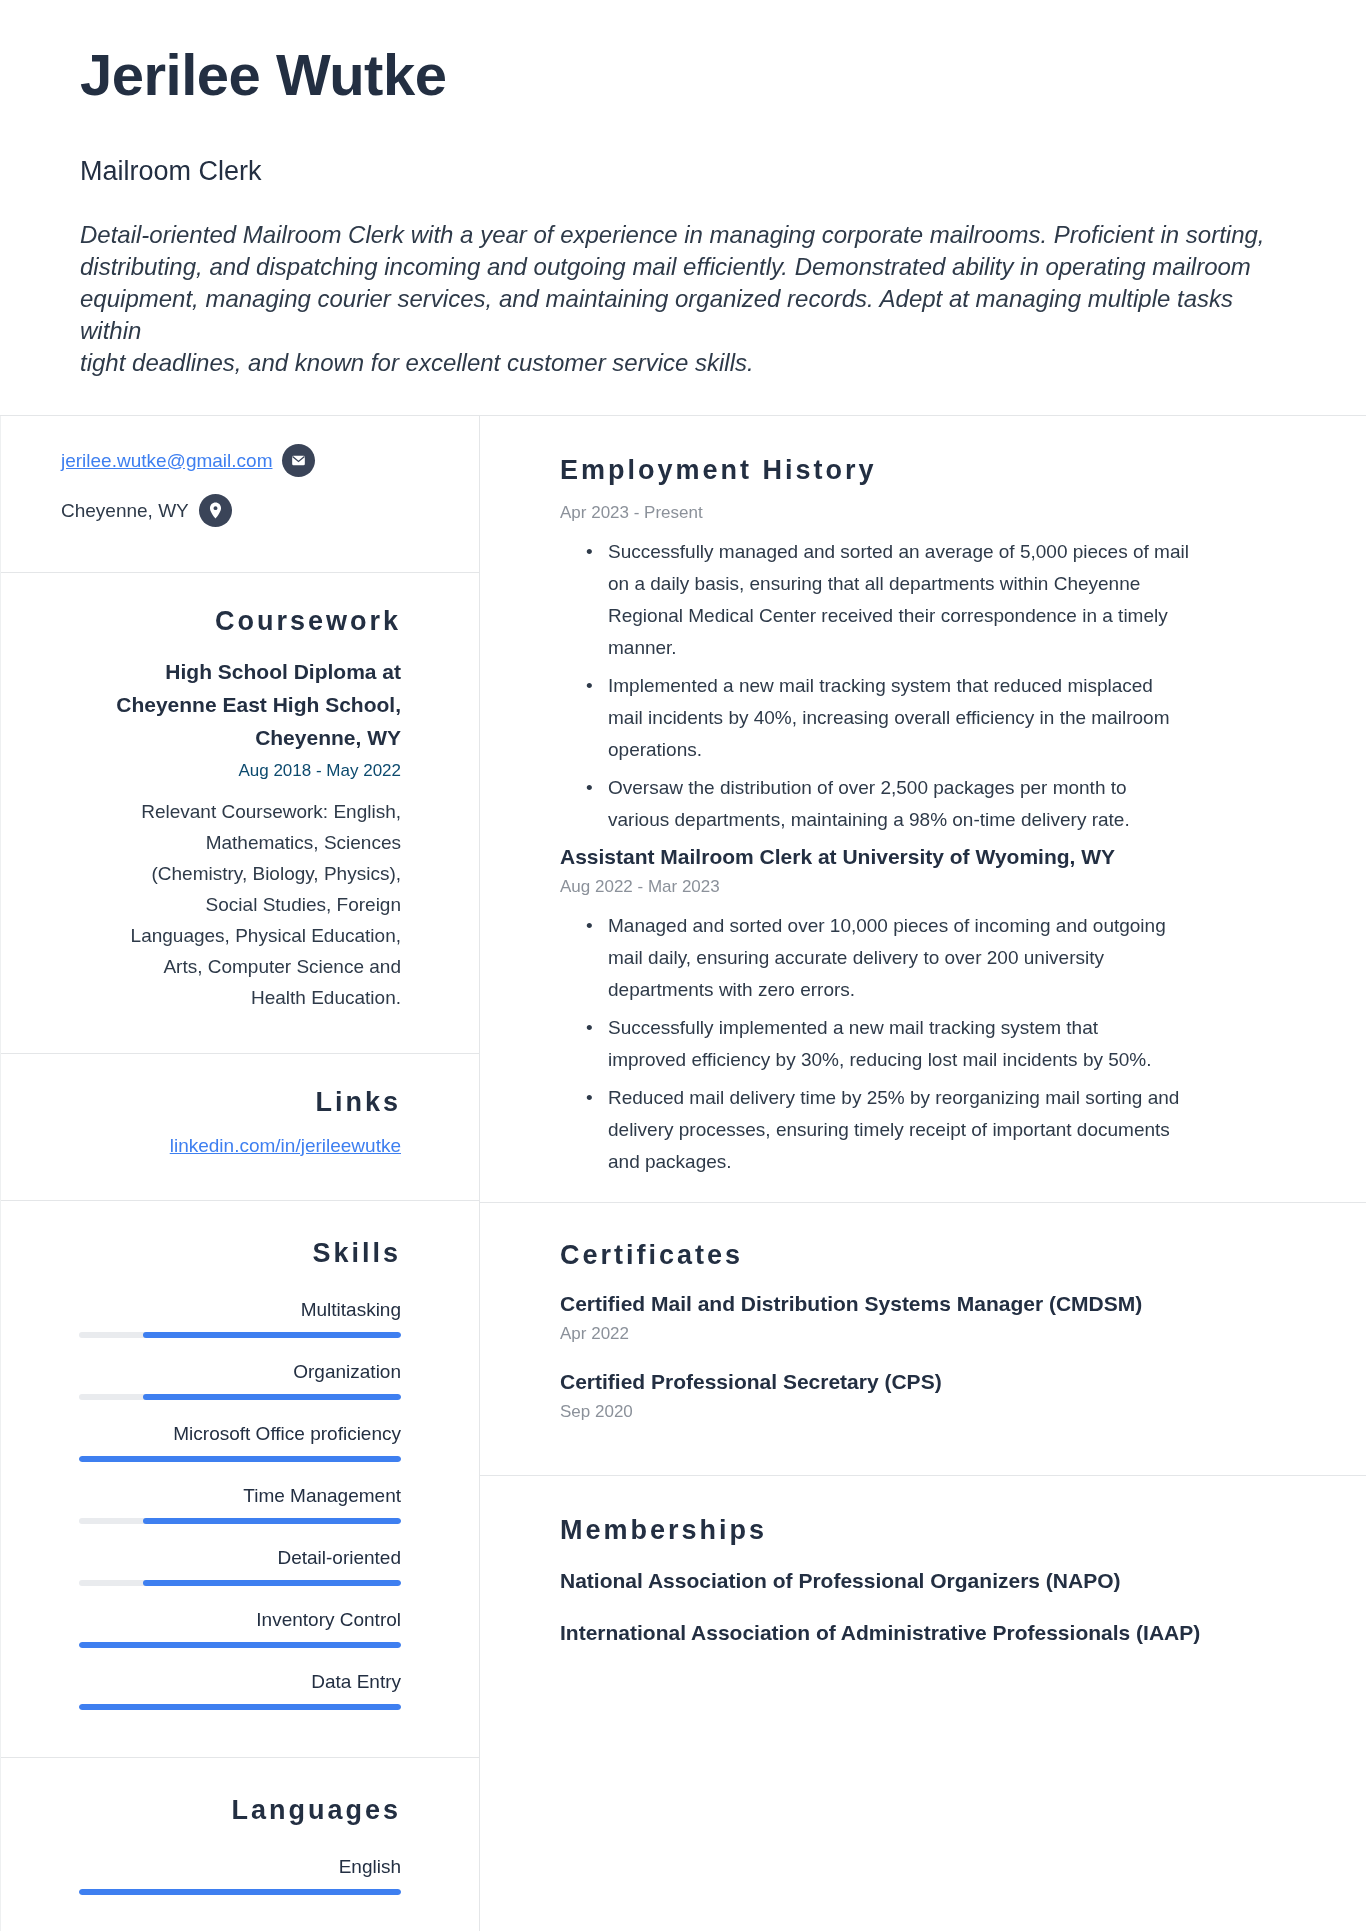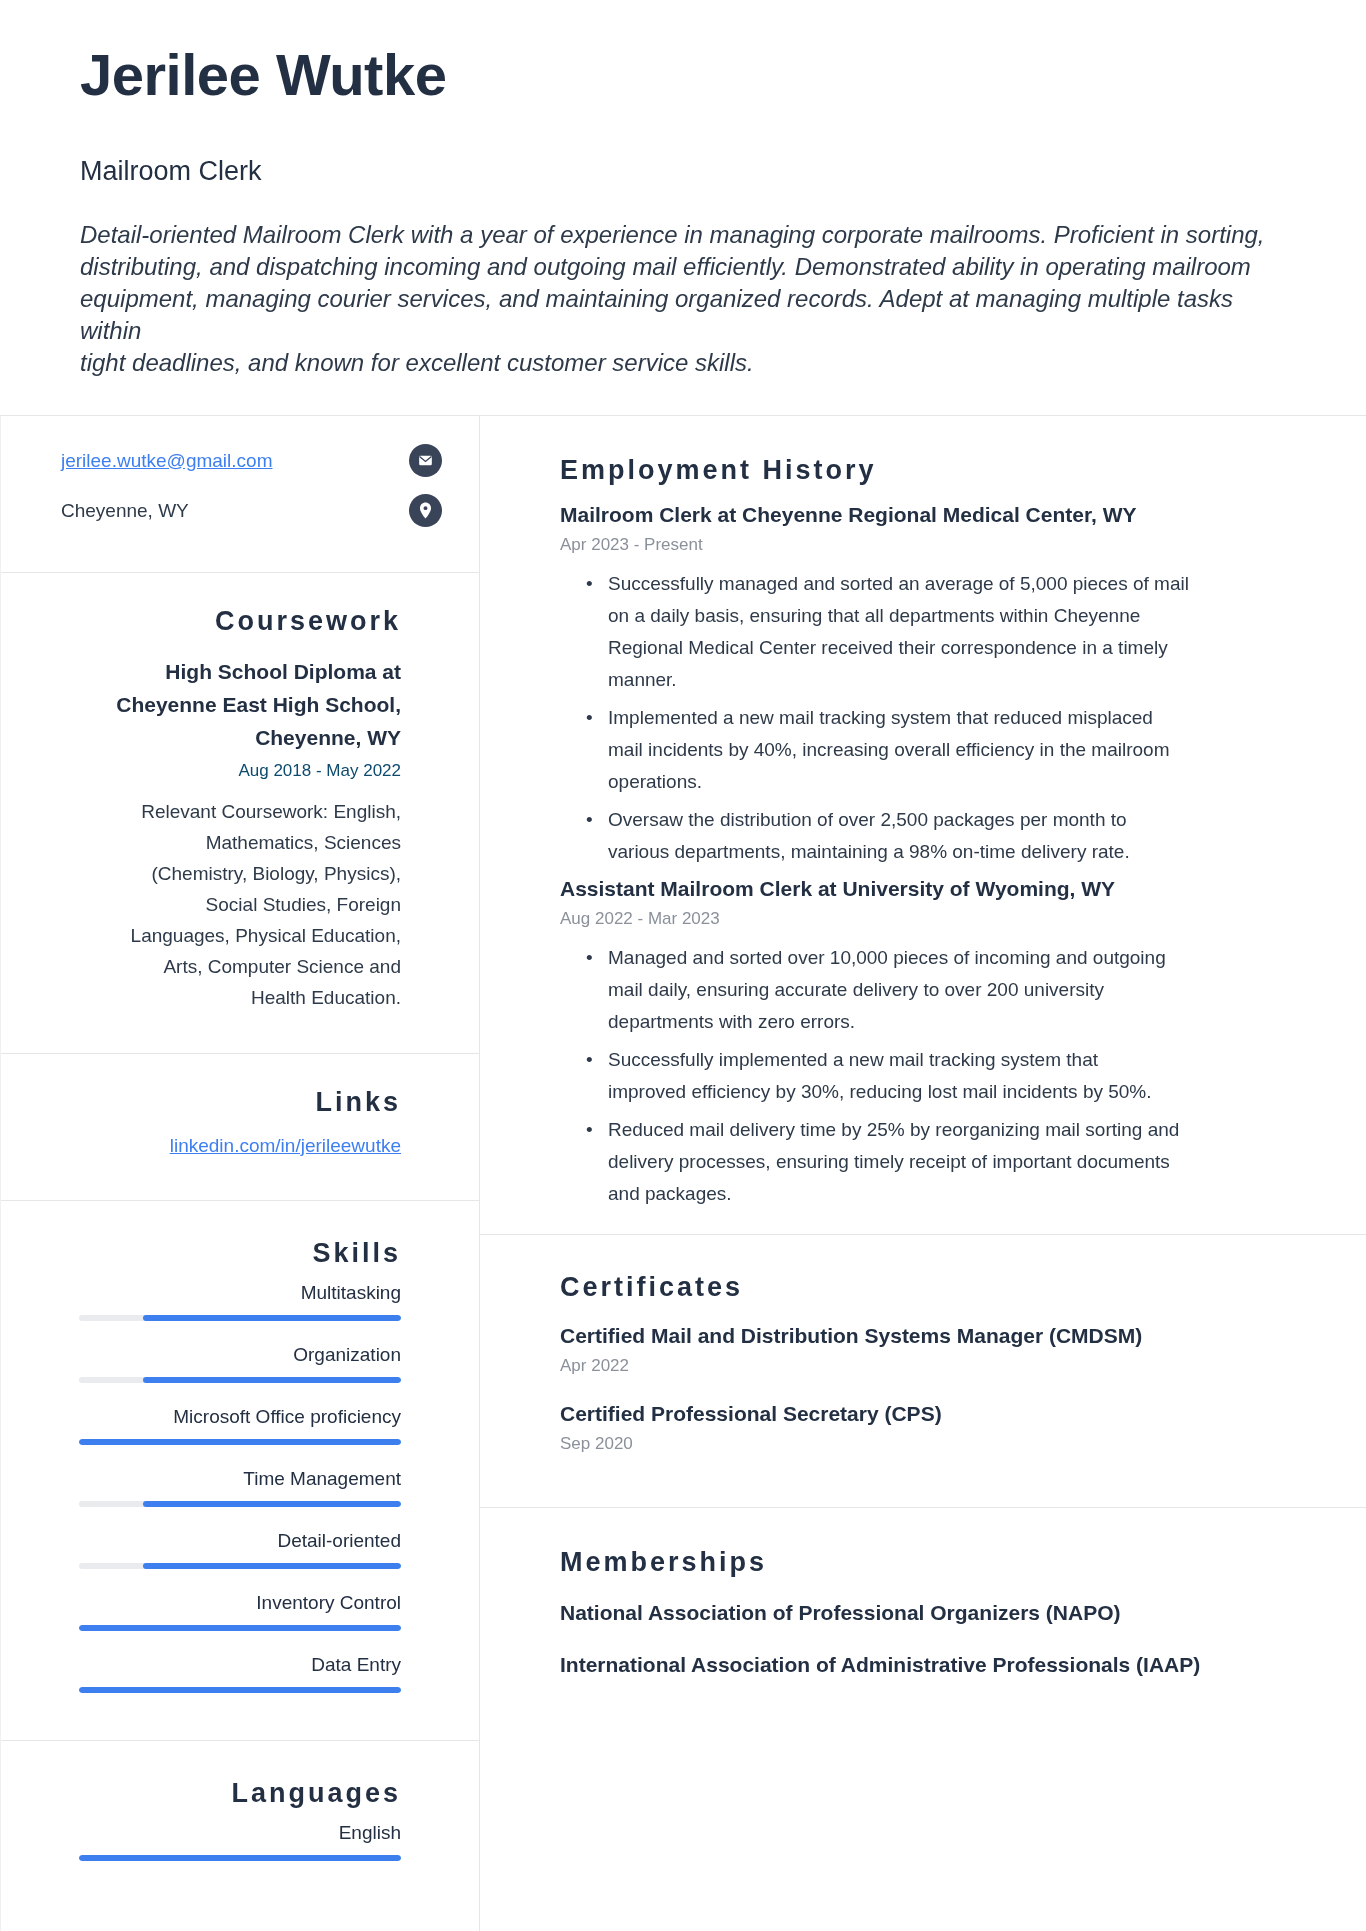--- a/index.html
+++ b/index.html
@@ -46,21 +46,21 @@
   }
   .side-section.contact { padding:28px 37px 44px 60px; }
   .side-section.skills { padding:34px 78px 47px 78px; }
   .side-section.languages { padding:34px 78px 46px 78px; border-bottom:none; flex:1 1 auto; }
   .side-h2, .main-h2 {
     font-size:27px; line-height:36px; font-weight:700;
     letter-spacing:3px; color:#232f42;
   }
   
   .contact-row {
-    display:flex; justify-content:space-between; align-items:center;
+    display:flex; justify-content:flex-start; align-items:center;
     gap:10px; height:34px; margin-bottom:16px;
   }
   .contact-row:last-child { margin-bottom:0; }
   .contact-text { font-size:19px; color:#2e3a49; }
   a.link {
     color:#3e7ff0; text-decoration:underline; cursor:pointer;
     font-size:19px;
   }
   .icon-circle {
     width:33px; height:33px; border-radius:50%;
@@ -71,21 +71,21 @@
   
   .edu-degree {
     margin-top:16px; font-size:21px; line-height:33px; font-weight:700;
     color:#232f42; white-space:pre-line;
   }
   .side-date { margin-top:4px; font-size:17px; line-height:26px; color:#0c4a6e; }
   .edu-course { margin-top:12px; font-size:19px; line-height:31px; white-space:pre-line; }
   
   .links-link { display:inline-block; margin-top:12px; line-height:28px; }
   
-  .skill-list { margin-top:8px; }
+  .skill-list { margin-top:25px; }
   .skill-item { margin-bottom:20px; }
   .skill-item:last-child { margin-bottom:0; }
   .skill-label { font-size:19px; line-height:28px; color:#232f42; }
   .skill-track {
     margin-top:8px; height:6px; border-radius:3px;
     background:#e9ebee; overflow:hidden;
     display:flex; justify-content:flex-end;
   }
   .skill-fill { height:6px; border-radius:3px; background:#3e7ff0; }
   
@@ -233,21 +233,20 @@
       </div>
 
     </div>
 
     <div class="main">
 
       <div class="main-section">
         <div class="main-h2">Employment History</div>
 
         <div class="job">
-          <div class="item-title">Mailroom Clerk at Cheyenne Regional Medical Center, WY</div>
           <div class="main-date">Apr 2023 - Present</div>
           <ul class="bullets">
             <li>Successfully managed and sorted an average of 5,000 pieces of mail
 on a daily basis, ensuring that all departments within Cheyenne
 Regional Medical Center received their correspondence in a timely
 manner.</li>
             <li>Implemented a new mail tracking system that reduced misplaced
 mail incidents by 40%, increasing overall efficiency in the mailroom
 operations.</li>
             <li>Oversaw the distribution of over 2,500 packages per month to

